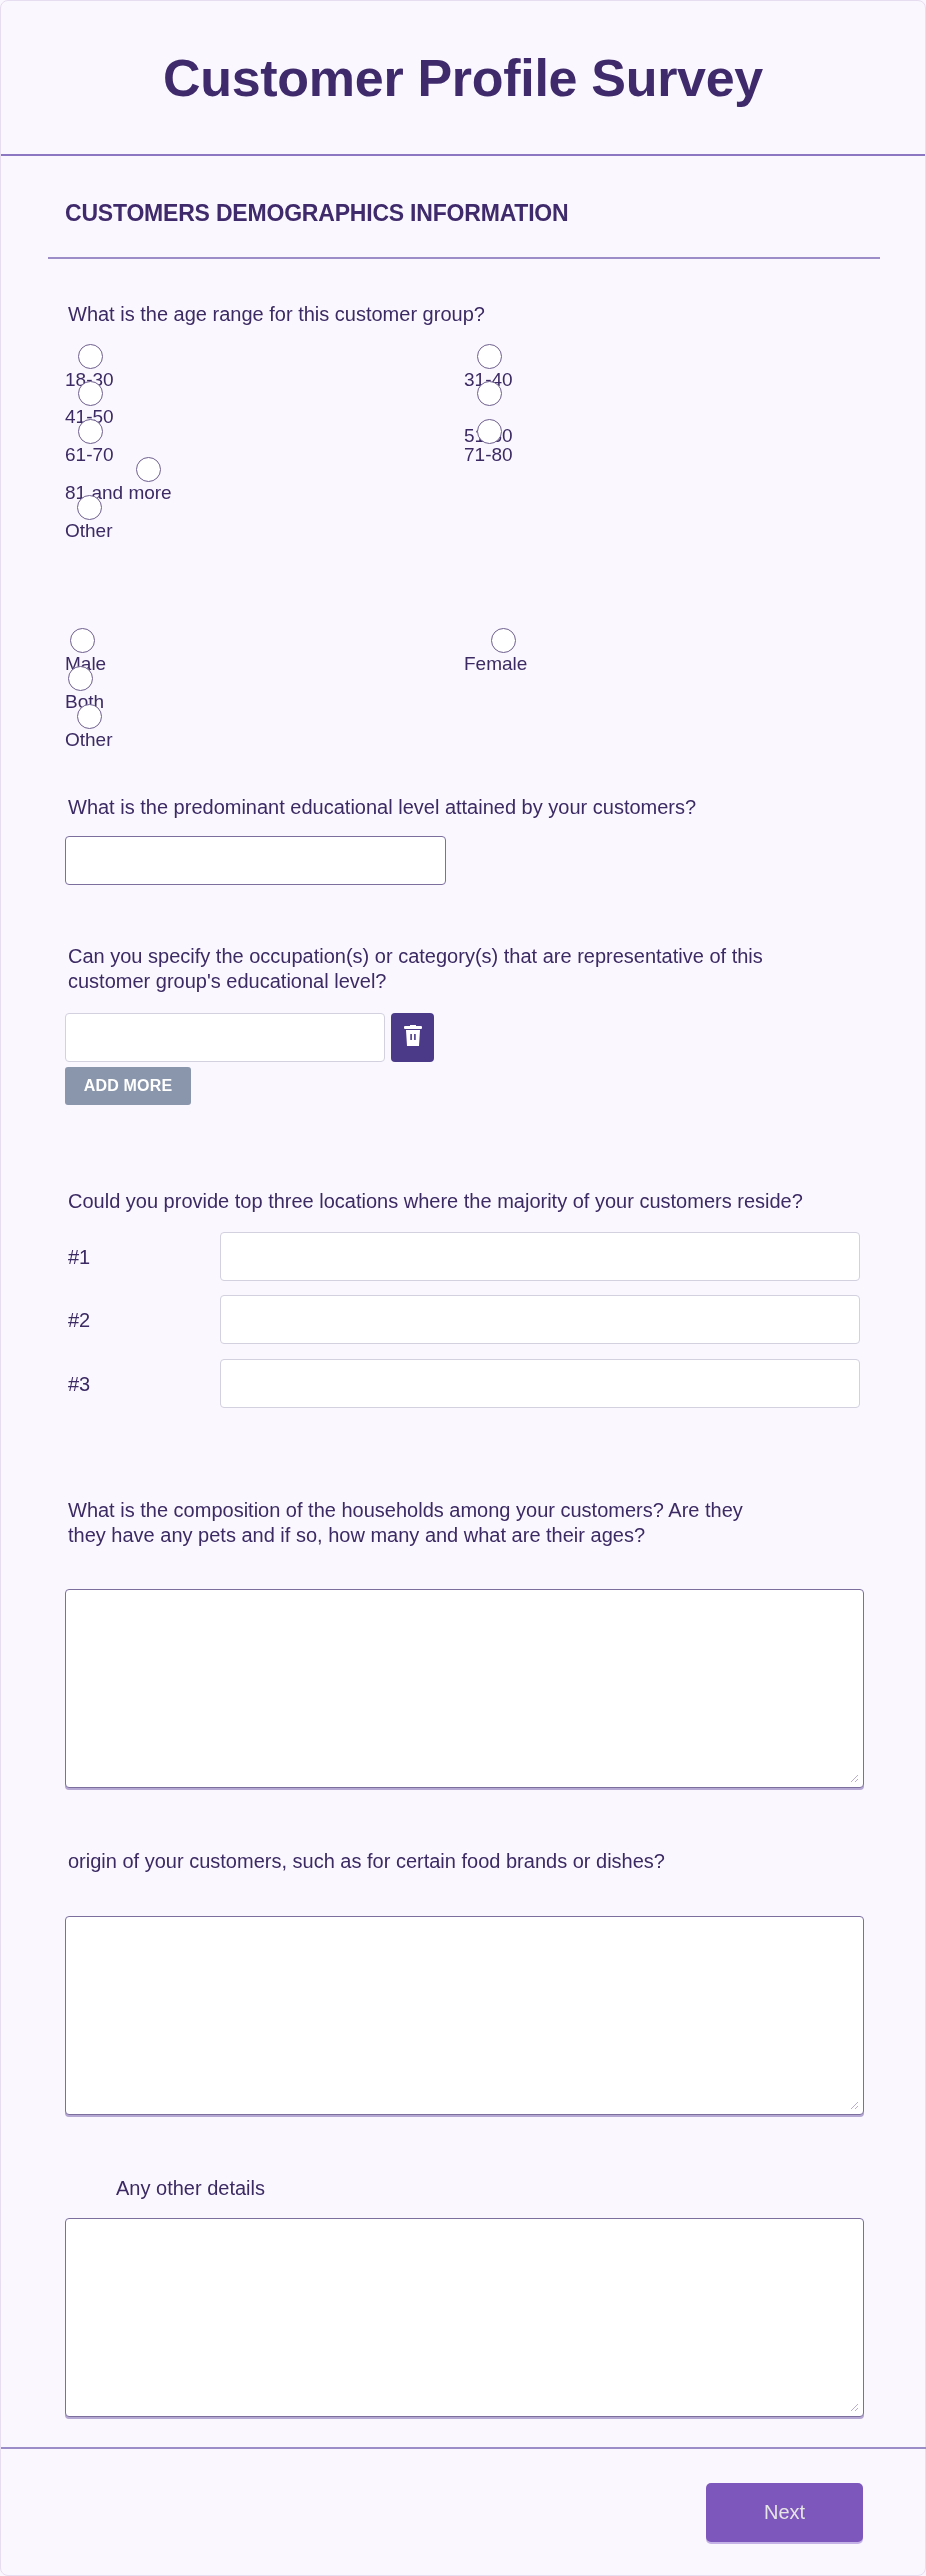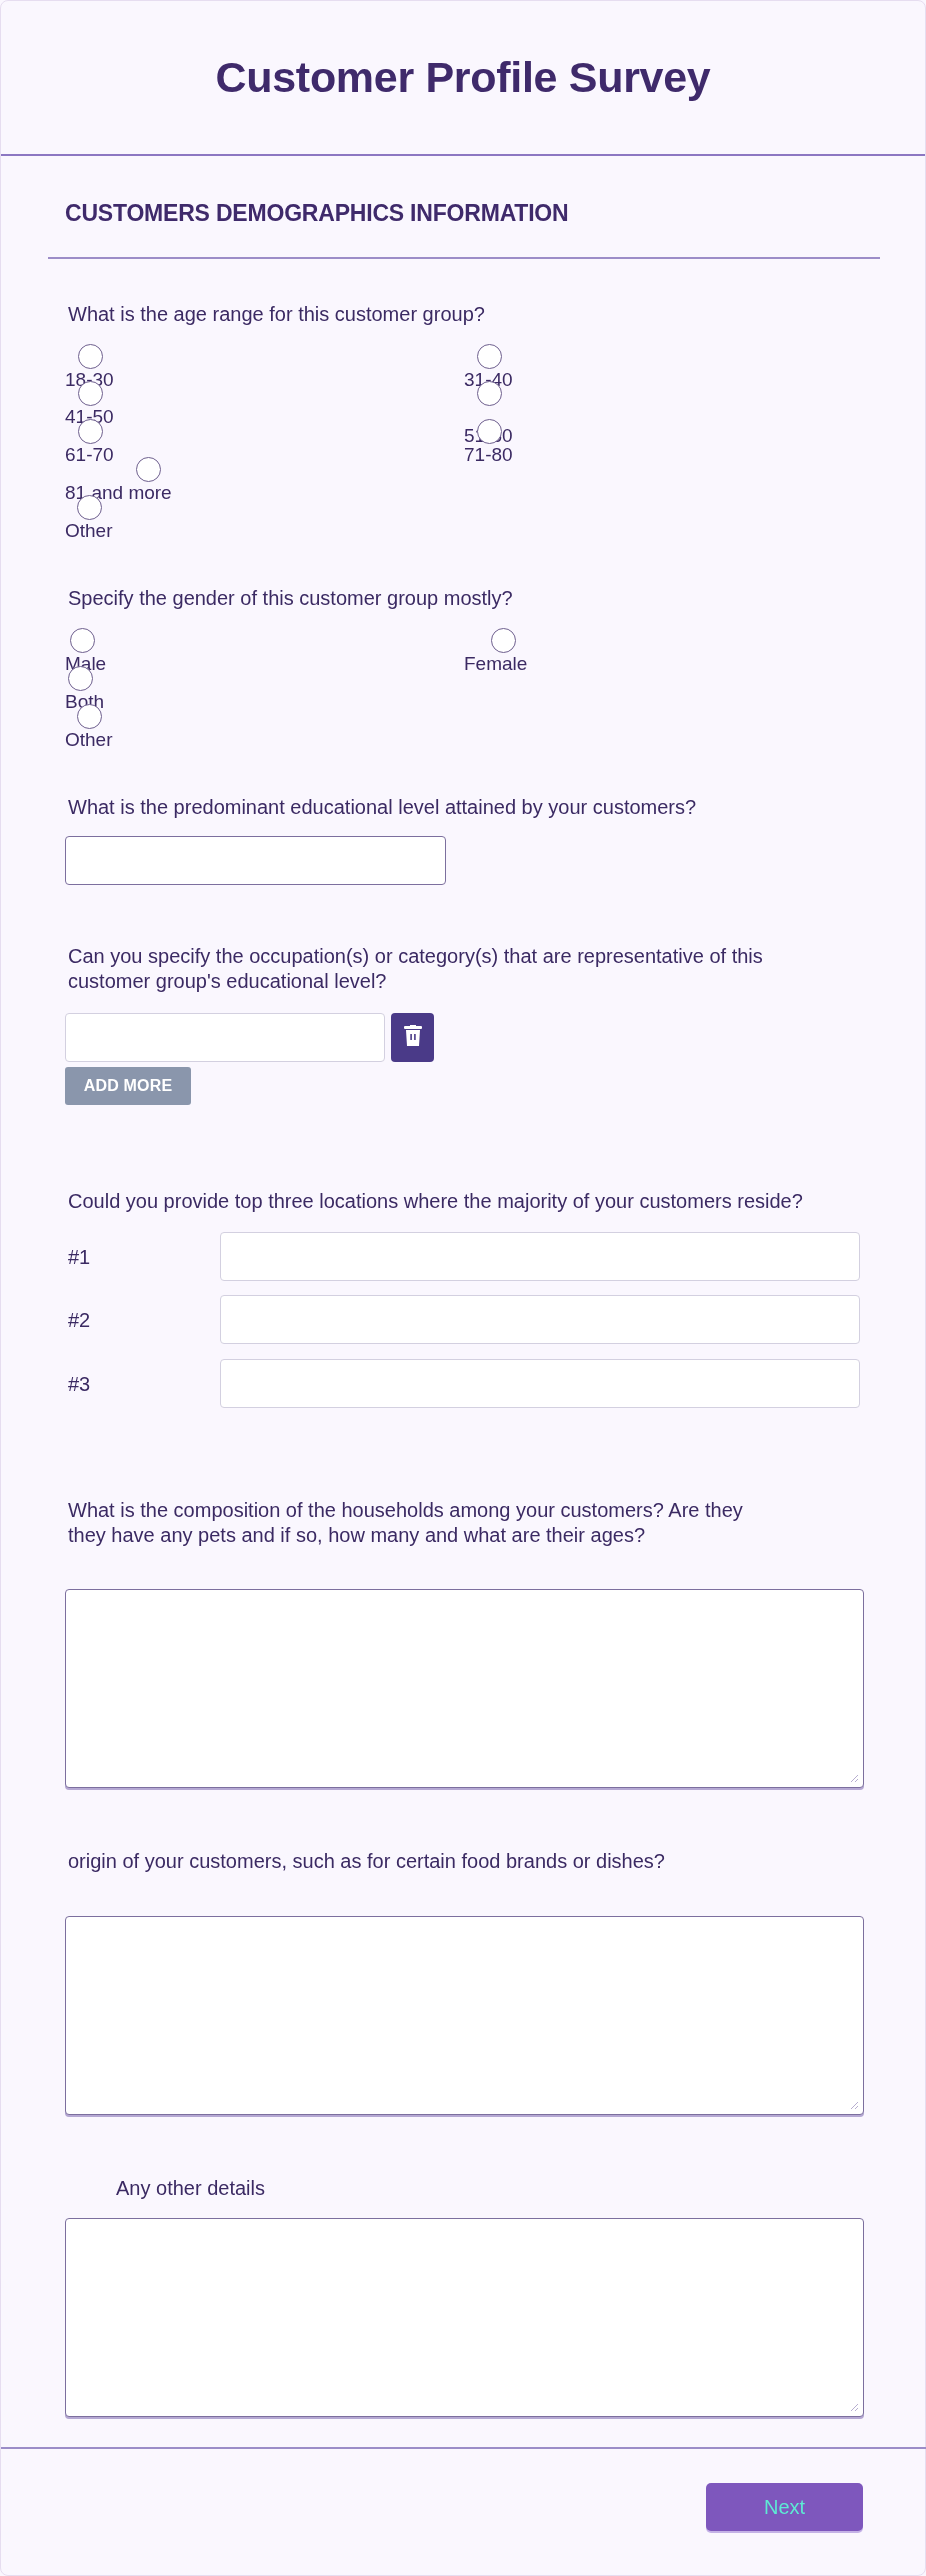--- a/index.html
+++ b/index.html
@@ -13,21 +13,21 @@
     }
     .frame {
       position: absolute; left: 0; top: 0; width: 926px; height: 2576px;
       border: 1px solid #e6ddf0; border-radius: 8px;
       background: #faf7fe;
     }
     .header {
       height: 155px; display: flex; align-items: center; justify-content: center;
       border-bottom: 2px solid #8c77c2;
     }
-    .title { font-size: 43px; font-weight: bold; color: #3f2a6b; letter-spacing: -0.3px; }
+    .title { font-size: 52px; font-weight: bold; color: #3f2a6b; letter-spacing: -0.3px; }
     .section-head {
       position: absolute; left: 64px; top: 199px;
       font-size: 23px; font-weight: bold; color: #3f2a6b; letter-spacing: -0.2px;
     }
     .section-rule {
       position: absolute; left: 47px; top: 256px; width: 832px; height: 2px; background: #9c8dc8;
     }
     .q {
       position: absolute; left: 67px; font-size: 20px; color: #3b2a63; line-height: 25px;
     }
@@ -58,22 +58,22 @@
       background: #fff; border: 1.5px solid #7c6f9e; border-radius: 4px;
       box-shadow: 0 2px 0 #b5a8d3;
     }
     .grip {
       position: absolute; right: 4px; bottom: 4px; width: 10px; height: 10px;
     }
     .footer-rule {
       position: absolute; left: 0; top: 2446px; width: 926px; height: 2px; background: #9c8dc8;
     }
     .next-btn {
-      position: absolute; left: 705px; top: 2482px; width: 157px; height: 48px;
-      background: #7e57bd; border-radius: 5px; color: #5eead4; font-size: 20px;
+      position: absolute; left: 705px; top: 2482px; width: 157px; height: 59px;
+      background: #7e57bd; border-radius: 5px; color: #e5e5e5; font-size: 20px;
       display: flex; align-items: center; justify-content: center;
       box-shadow: 0 2px 0 #c4b2e6;
     }
   </style>
 </head>
 <body>
 
 <div class="frame">
 
   <div class="header">
@@ -110,21 +110,20 @@
   </div>
   <div class="opt" style="left:64px; top:456px;">
     <span class="radio"></span>
     <span class="opt-label">81 and more</span>
   </div>
   <div class="opt" style="left:64px; top:494px;">
     <span class="radio"></span>
     <span class="opt-label">Other</span>
   </div>
 
-  <div class="q" style="top:585px;">Specify the gender of this customer group mostly?</div>
   <div class="opt" style="left:64px; top:627px;">
     <span class="radio"></span>
     <span class="opt-label">Male</span>
   </div>
   <div class="opt" style="left:463px; top:627px;">
     <span class="radio"></span>
     <span class="opt-label">Female</span>
   </div>
   <div class="opt" style="left:64px; top:665px;">
     <span class="radio"></span>

